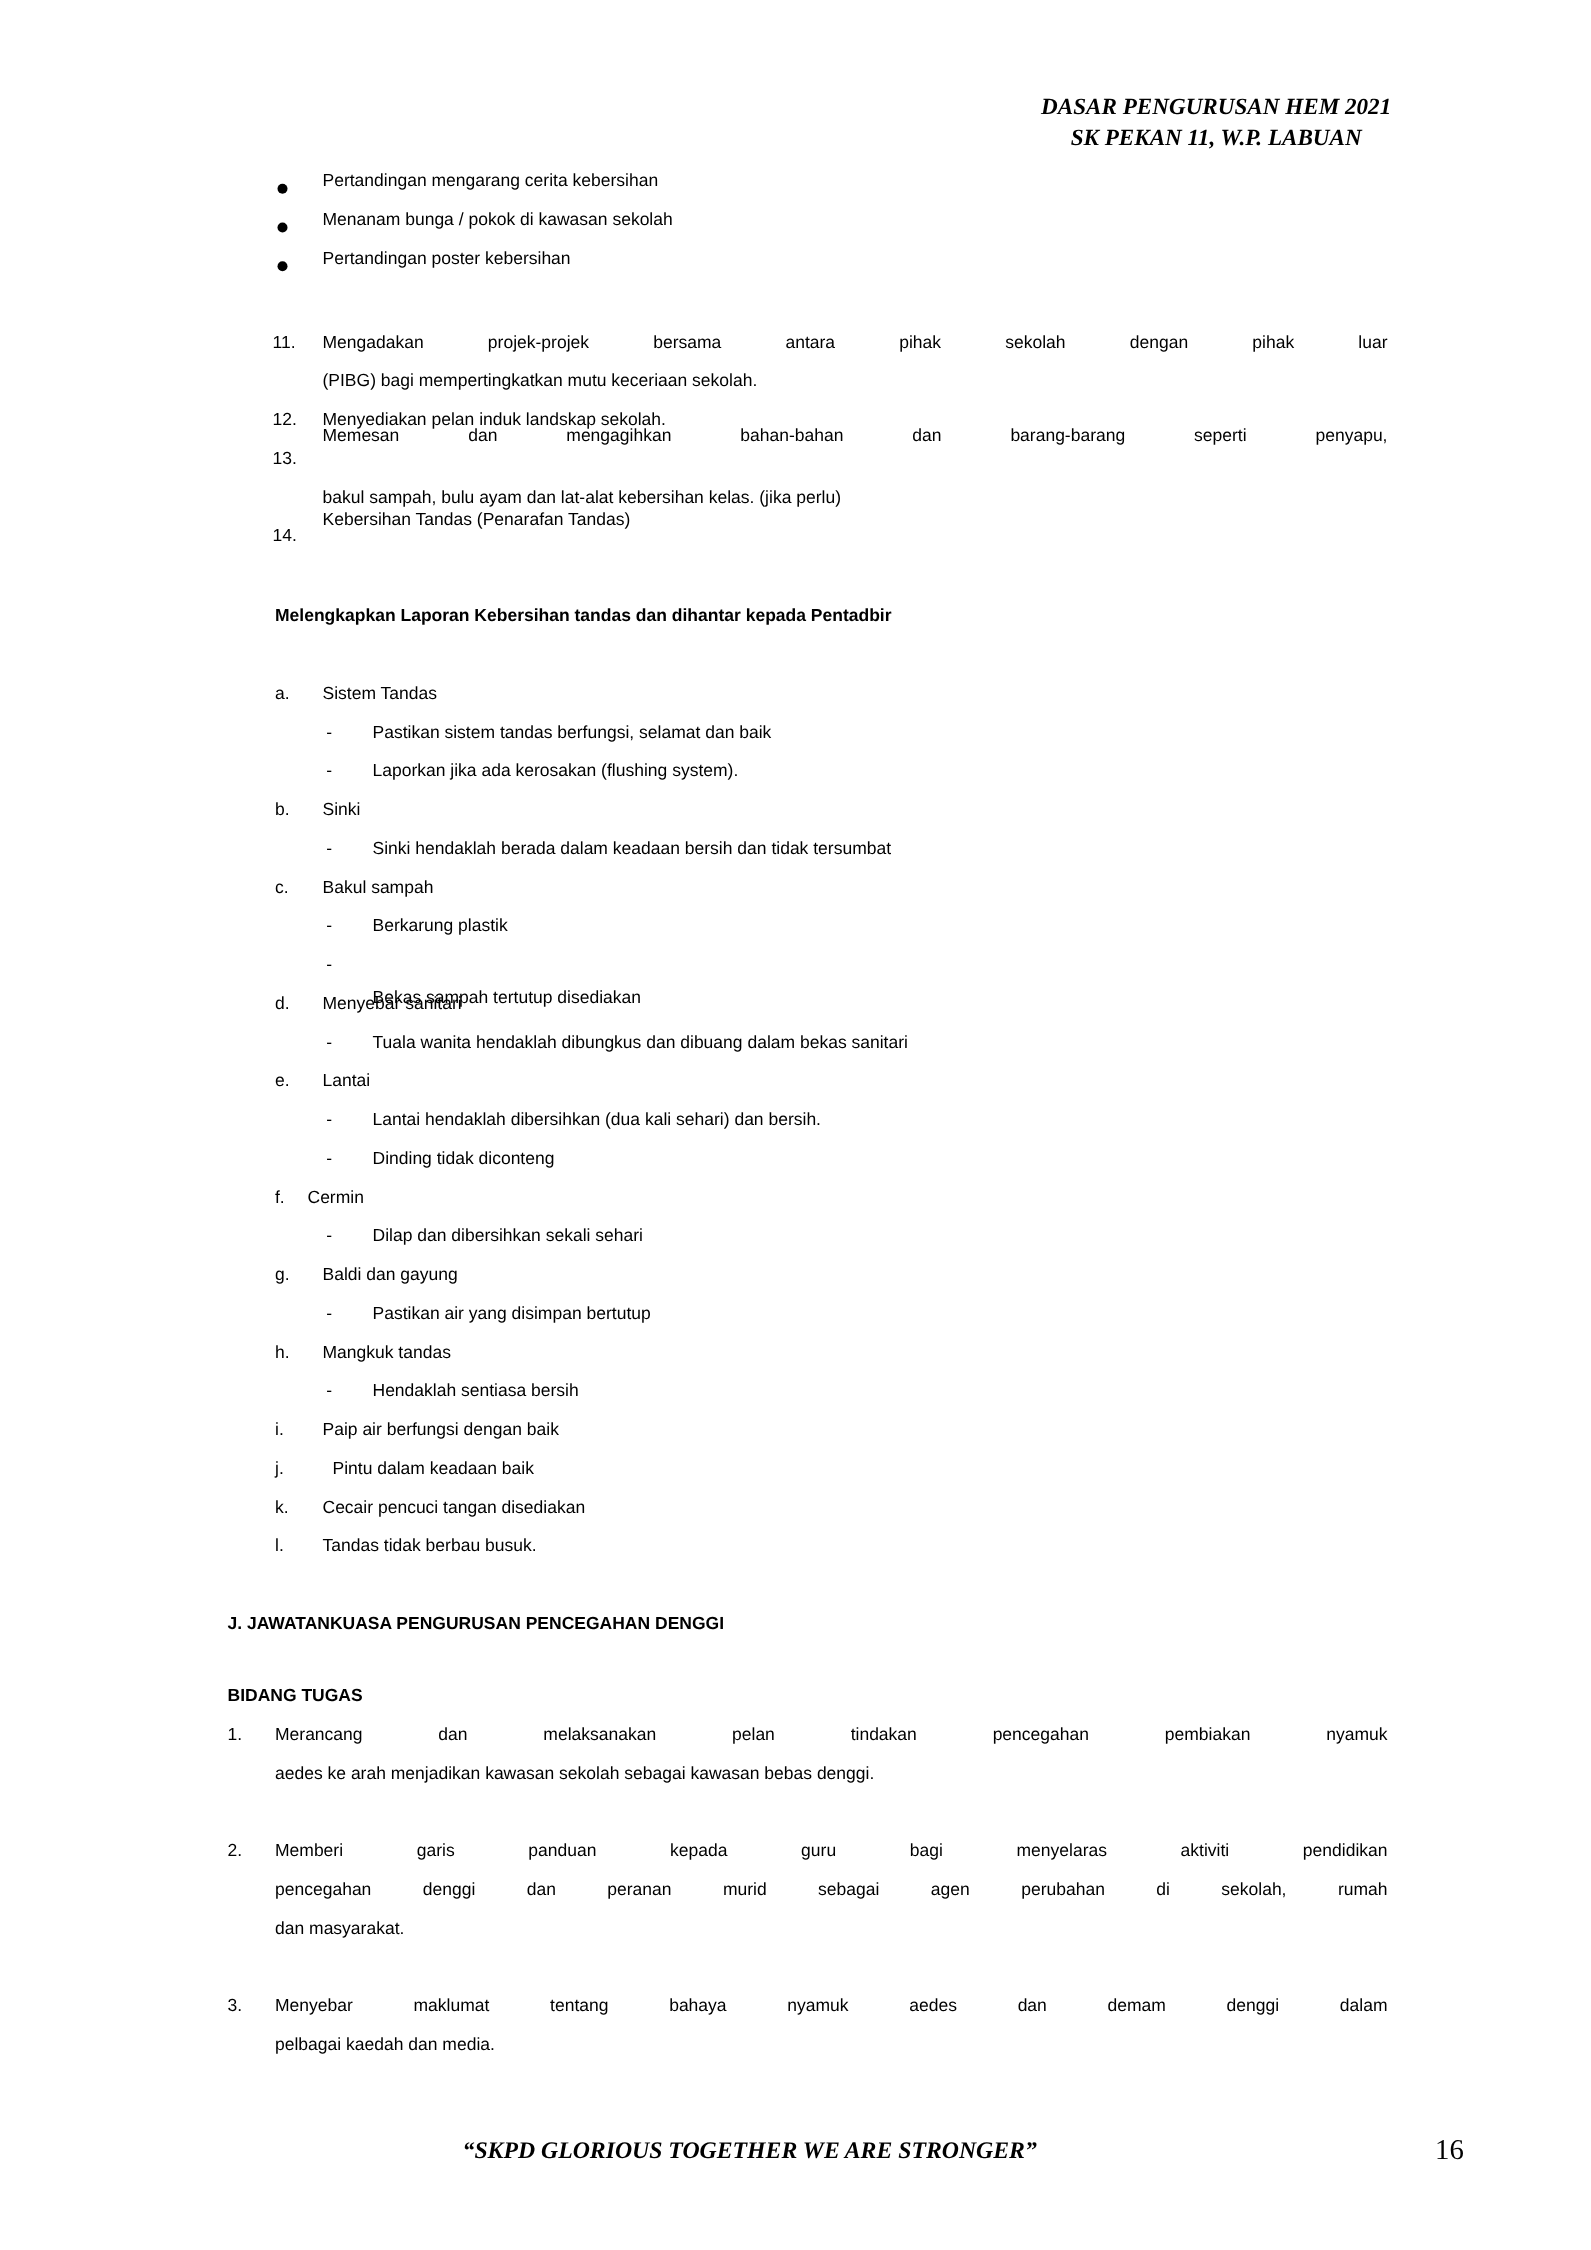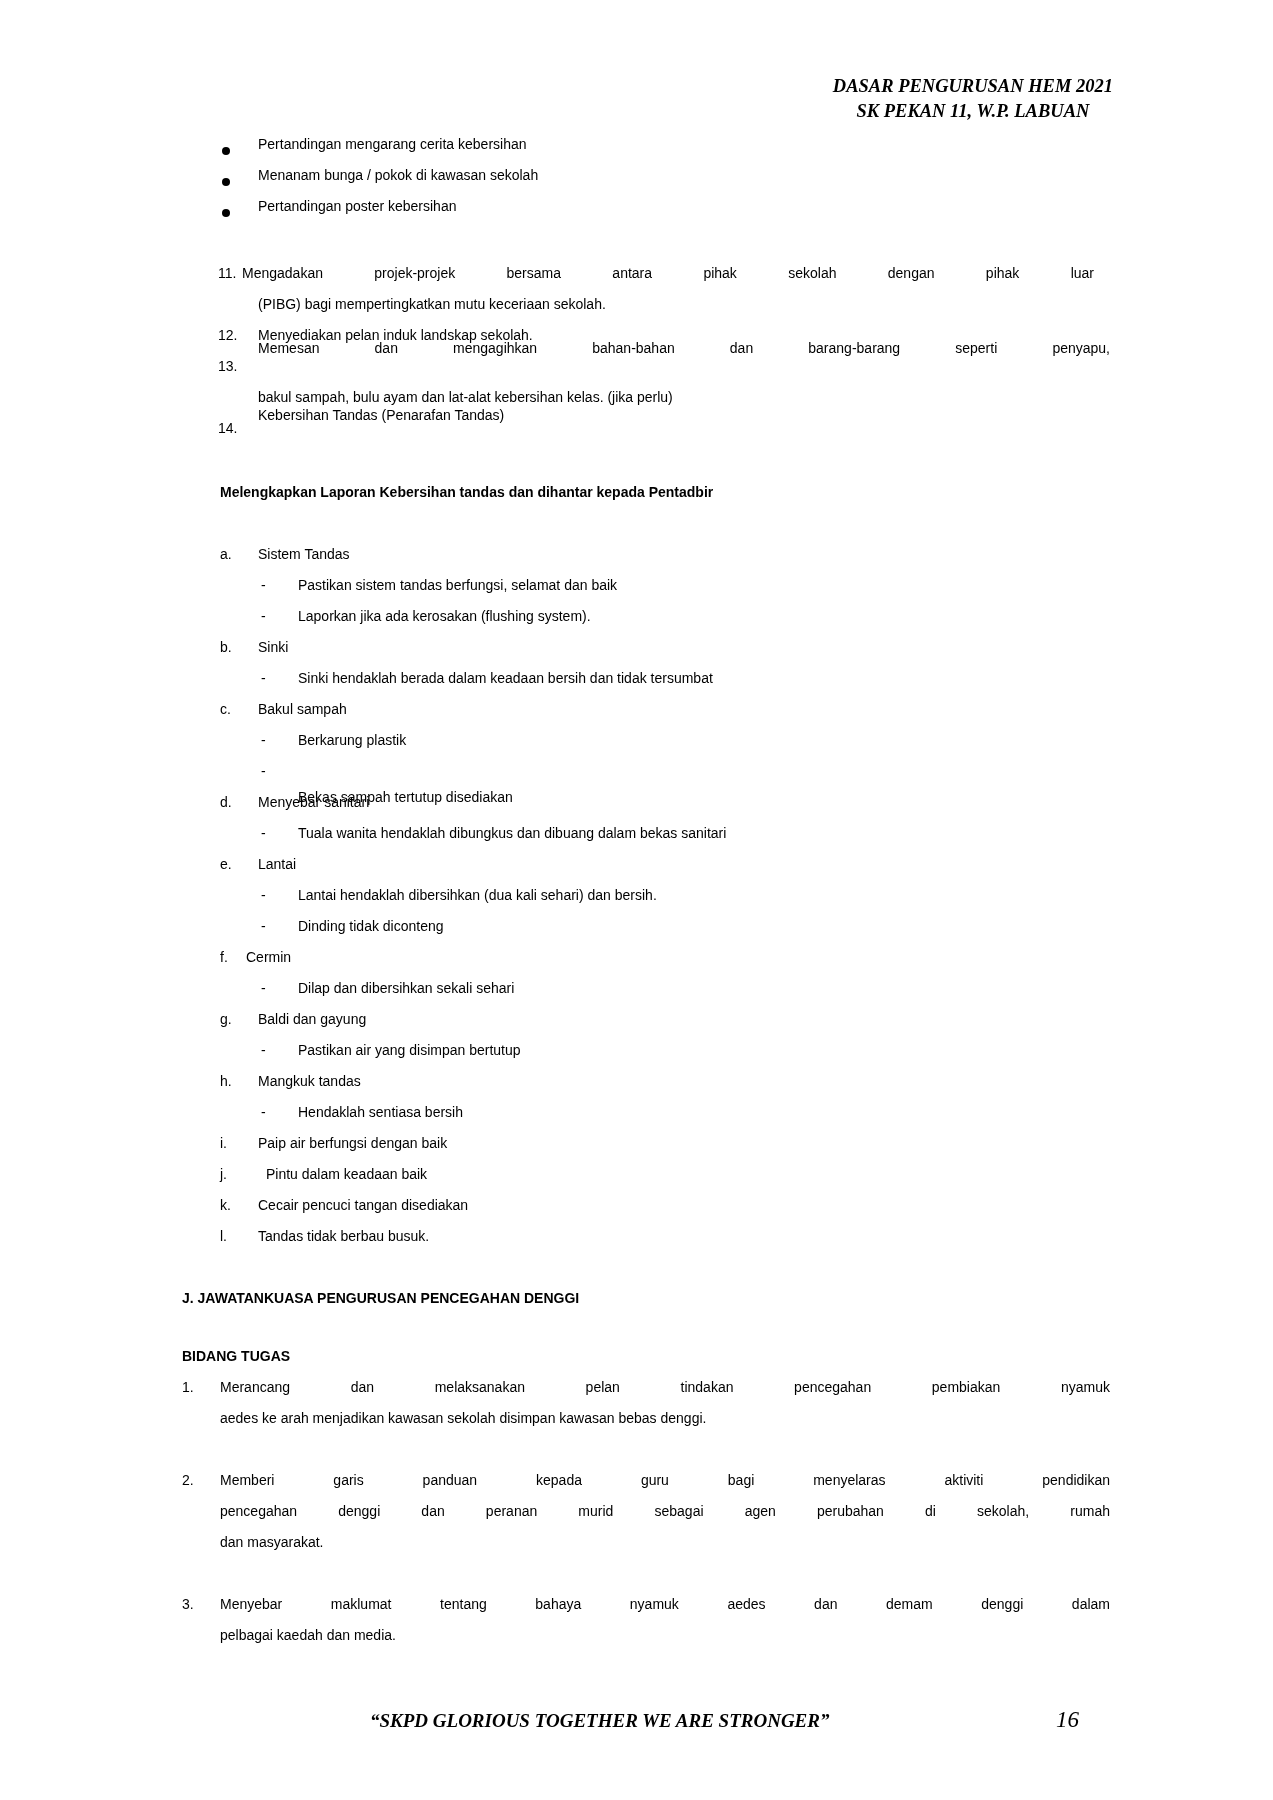--- a/index.html
+++ b/index.html
@@ -10,21 +10,21 @@
     font-family: "Liberation Serif", serif; font-weight: bold; font-style: italic;
     font-size: 18.5px; line-height: 25px;
   }
   .bullet-dot { position: absolute; left: 222px; width: 8px; height: 8px; border-radius: 50%; background: #000; }
   .txt { position: absolute; white-space: nowrap; }
   .bold { font-weight: bold; }
   .footer {
     position: absolute; left: 0; width: 1273px; top: 1710px;
     font-family: "Liberation Serif", serif; font-weight: bold; font-style: italic; font-size: 19px;
   }
-  .page-num { position: absolute; top: 1707px; left: 1056px; font-family: "Liberation Serif", serif; font-size: 23px; font-style: italic; }
+  .page-num { position: absolute; top: 1707px; left: 1148px; font-family: "Liberation Serif", serif; font-size: 23px; }
 </style>
 </head>
 <body>
 
 <div>
 
   <div class="header">
     <div>DASAR PENGURUSAN HEM 2021</div>
     <div>SK PEKAN 11, W.P. LABUAN</div>
   </div>
@@ -33,21 +33,21 @@
     <div class="bullet-dot" style="top:147px"></div>
     <div class="txt" style="left:258px; top:136px">Pertandingan mengarang cerita kebersihan</div>
     <div class="bullet-dot" style="top:178px"></div>
     <div class="txt" style="left:258px; top:167px">Menanam bunga / pokok di kawasan sekolah</div>
     <div class="bullet-dot" style="top:209px"></div>
     <div class="txt" style="left:258px; top:198px">Pertandingan poster kebersihan</div>
   </div>
 
   <div class="sans">
     <div class="txt" style="left:218px; top:265px">11.</div>
-    <div class="txt" style="left:242px; top:265px; width:852px; text-align:justify; text-align-last:justify;">Mengadakan projek-projek bersama antara pihak sekolah dengan pihak luar</div>
+    <div class="txt" style="left:258px; top:265px; width:852px; text-align:justify; text-align-last:justify;">Mengadakan projek-projek bersama antara pihak sekolah dengan pihak luar</div>
     <div class="txt" style="left:258px; top:296px">(PIBG) bagi mempertingkatkan mutu keceriaan sekolah.</div>
 
     <div class="txt" style="left:218px; top:327px">12.</div>
     <div class="txt" style="left:258px; top:327px">Menyediakan pelan induk landskap sekolah.</div>
 
     <div class="txt" style="left:218px; top:358px">13.</div>
     <div class="txt" style="left:258px; top:340px; width:852px; text-align:justify; text-align-last:justify;">Memesan dan mengagihkan bahan-bahan dan barang-barang seperti penyapu,</div>
     <div class="txt" style="left:258px; top:389px">bakul sampah, bulu ayam dan lat-alat kebersihan kelas. (jika perlu)</div>
 
     <div class="txt" style="left:218px; top:420px">14.</div>
@@ -116,21 +116,21 @@
     <div class="txt" style="left:220px; top:1228px">l.</div>
     <div class="txt" style="left:258px; top:1228px">Tandas tidak berbau busuk.</div>
   </div>
 
   <div class="sans bold txt" style="left:182px; top:1290px">J. JAWATANKUASA PENGURUSAN PENCEGAHAN DENGGI</div>
   <div class="sans bold txt" style="left:182px; top:1348px">BIDANG TUGAS</div>
 
   <div class="sans">
     <div class="txt" style="left:182px; top:1379px">1.</div>
     <div class="txt" style="left:220px; top:1379px; width:890px; text-align:justify; text-align-last:justify;">Merancang dan melaksanakan pelan tindakan pencegahan pembiakan nyamuk</div>
-    <div class="txt" style="left:220px; top:1410px">aedes ke arah  menjadikan kawasan sekolah disimpan kawasan bebas denggi.</div>
+    <div class="txt" style="left:220px; top:1410px">aedes ke arah  menjadikan kawasan sekolah sebagai kawasan bebas denggi.</div>
 
     <div class="txt" style="left:182px; top:1472px">2.</div>
     <div class="txt" style="left:220px; top:1472px; width:890px; text-align:justify; text-align-last:justify;">Memberi garis panduan kepada guru bagi menyelaras aktiviti pendidikan</div>
     <div class="txt" style="left:220px; top:1503px; width:890px; text-align:justify; text-align-last:justify;">pencegahan denggi dan peranan murid sebagai agen perubahan di sekolah, rumah</div>
     <div class="txt" style="left:220px; top:1534px">dan masyarakat.</div>
 
     <div class="txt" style="left:182px; top:1596px">3.</div>
     <div class="txt" style="left:220px; top:1596px; width:890px; text-align:justify; text-align-last:justify;">Menyebar maklumat tentang bahaya nyamuk aedes dan demam denggi dalam</div>
     <div class="txt" style="left:220px; top:1627px">pelbagai kaedah dan media.</div>
   </div>

